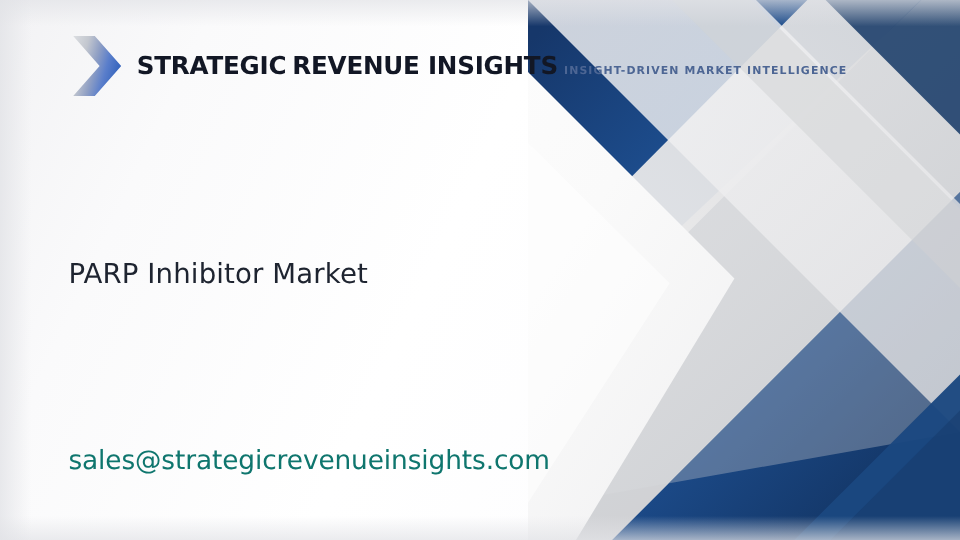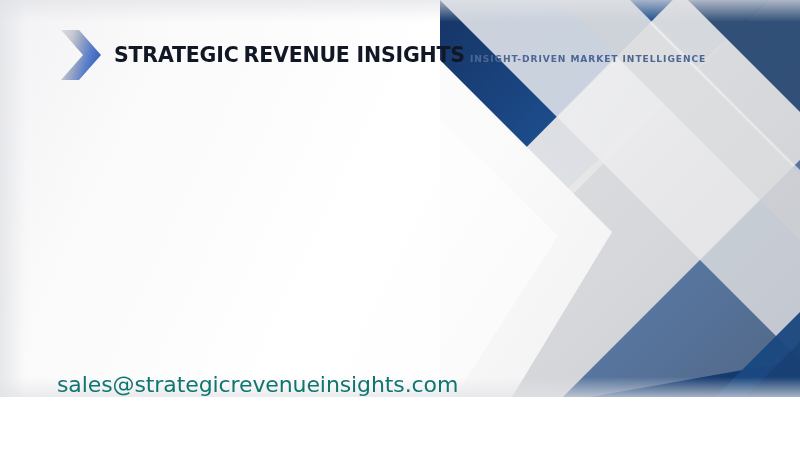--- a/index.html
+++ b/index.html
@@ -4,21 +4,21 @@
 <title>PARP Inhibitor Market</title>
 <style>
   html, body {
     margin: 0;
     padding: 0;
     background: #ffffff;
   }
   .slide {
     position: relative;
     width: 800px;
-    height: 397px;
+    height: 450px;
     overflow: hidden;
     background: #fbfbfc;
     font-family: "DejaVu Sans", sans-serif;
     box-sizing: border-box;
   }
 
   
   .page-wash {
     position: absolute;
     inset: 0;
@@ -179,16 +179,17 @@
         <path d="M2,2 L20,2 L42,27 L20,52 L2,52 L24,27 Z" fill="url(#markGrad)"></path>
       </svg>
     </span>
     <span class="logo-wordmark">
       <span class="logo-line">STRATEGIC</span>
       <span class="logo-line">REVENUE INSIGHTS</span>
       <span class="logo-tagline">INSIGHT-DRIVEN MARKET INTELLIGENCE</span>
     </span>
   </div>
 
+  <div class="report-title">PARP Inhibitor Market</div>
 
   <div class="contact-email">sales@strategicrevenueinsights.com</div>
 
 </div>
 
 </body></html>

